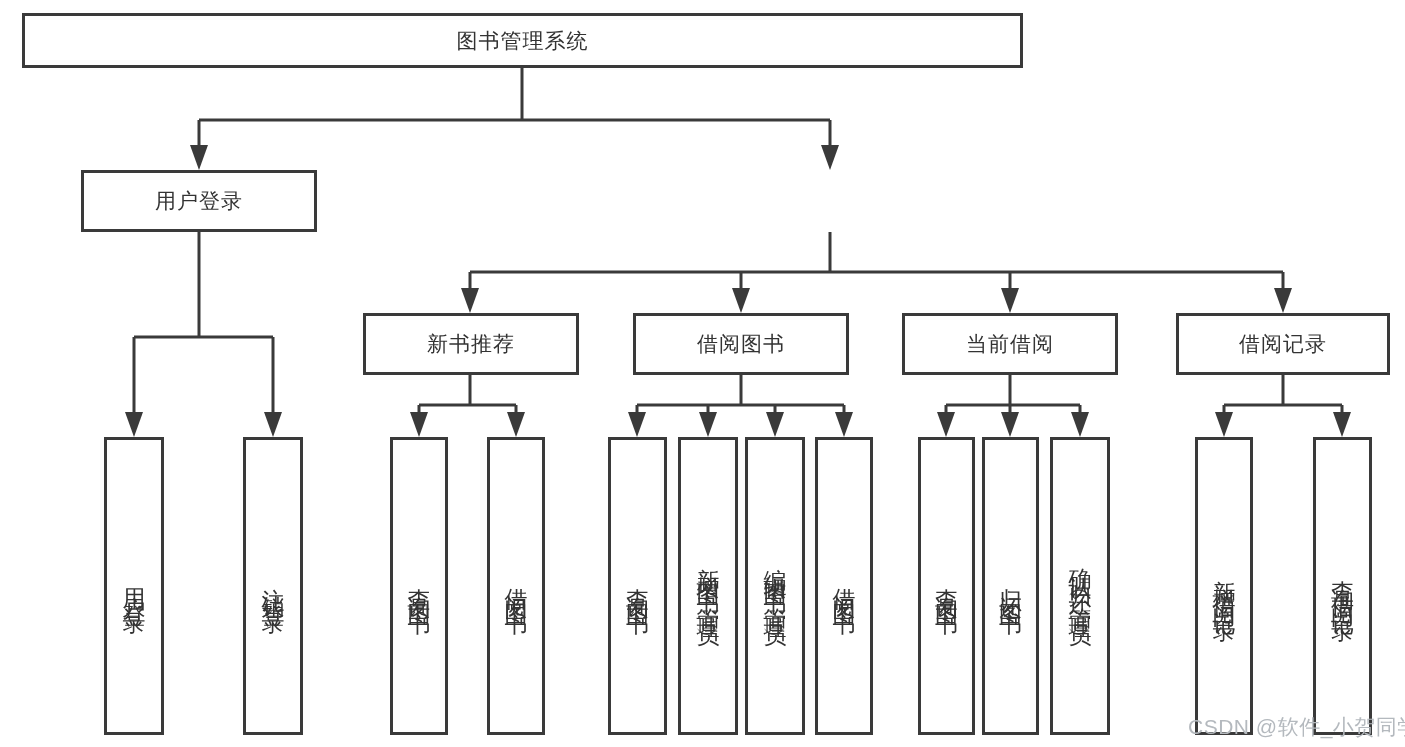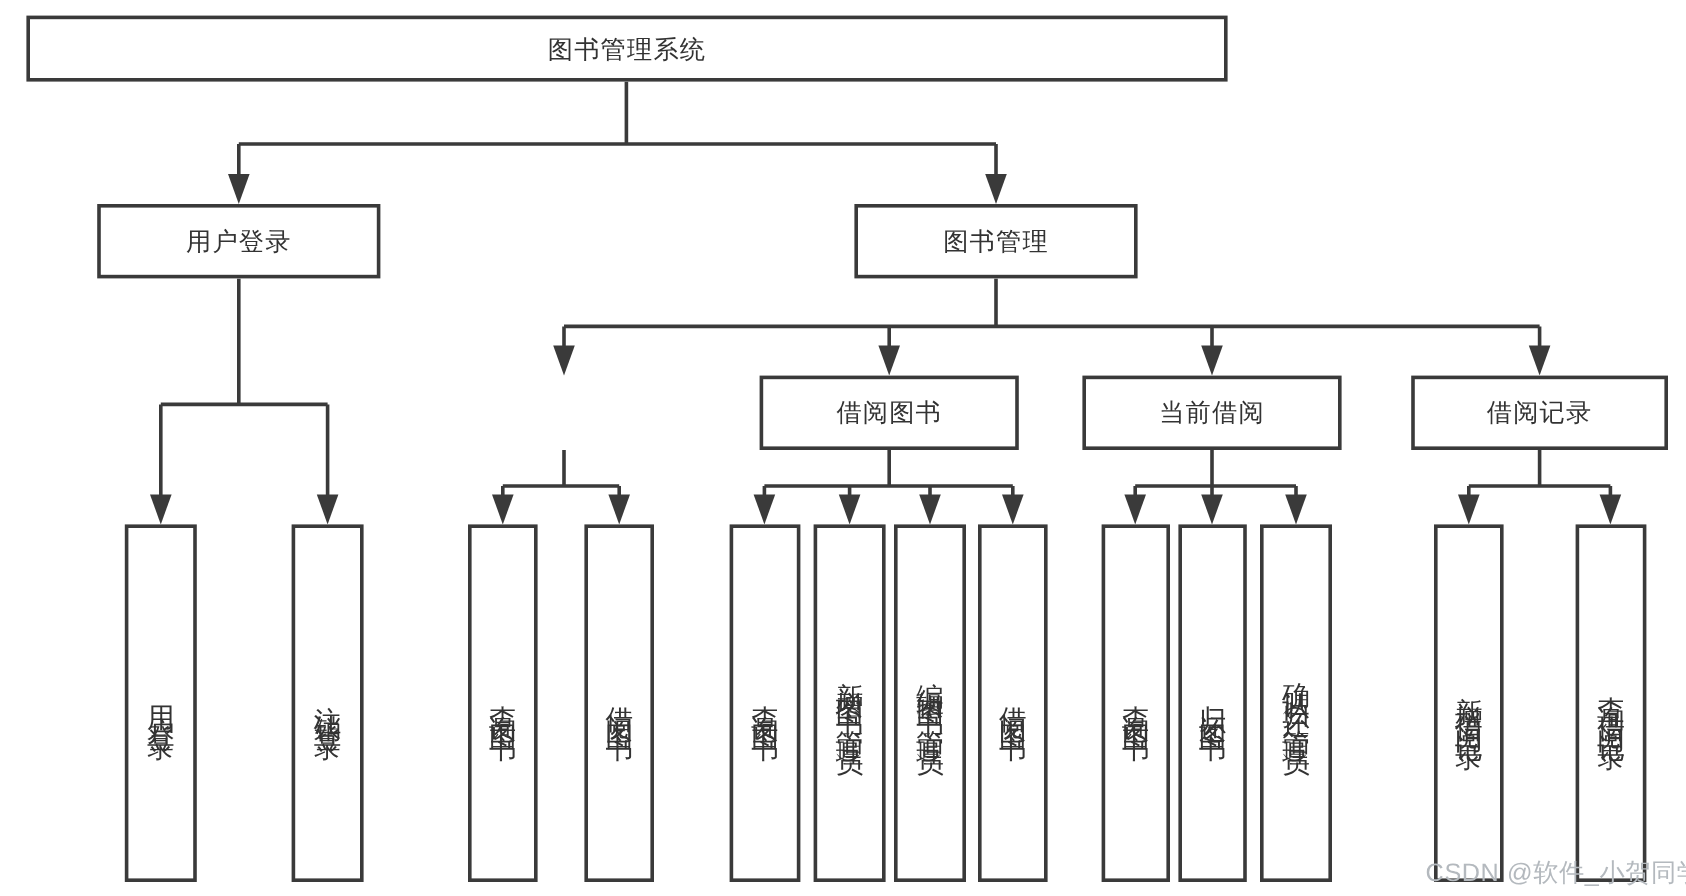--- a/index.html
+++ b/index.html
@@ -79,24 +79,24 @@
     </g>
   </svg>
 
   <div class="box hbox" style="left:22px;top:13px;width:1001px;height:55px;">
     <span>图书管理系统</span>
   </div>
 
   <div class="box hbox" style="left:81px;top:170px;width:236px;height:62px;">
     <span>用户登录</span>
   </div>
-  <div class="box hbox" style="left:712px;top:170px;width:236px;height:62px;">
-    <span>图书管理</span>
+
+  <div class="box hbox" style="left:363px;top:313px;width:216px;height:62px;">
+    <span>新书推荐</span>
   </div>
-
   <div class="box hbox" style="left:633px;top:313px;width:216px;height:62px;">
     <span>借阅图书</span>
   </div>
   <div class="box hbox" style="left:902px;top:313px;width:216px;height:62px;">
     <span>当前借阅</span>
   </div>
   <div class="box hbox" style="left:1176px;top:313px;width:214px;height:62px;">
     <span>借阅记录</span>
   </div>
 

